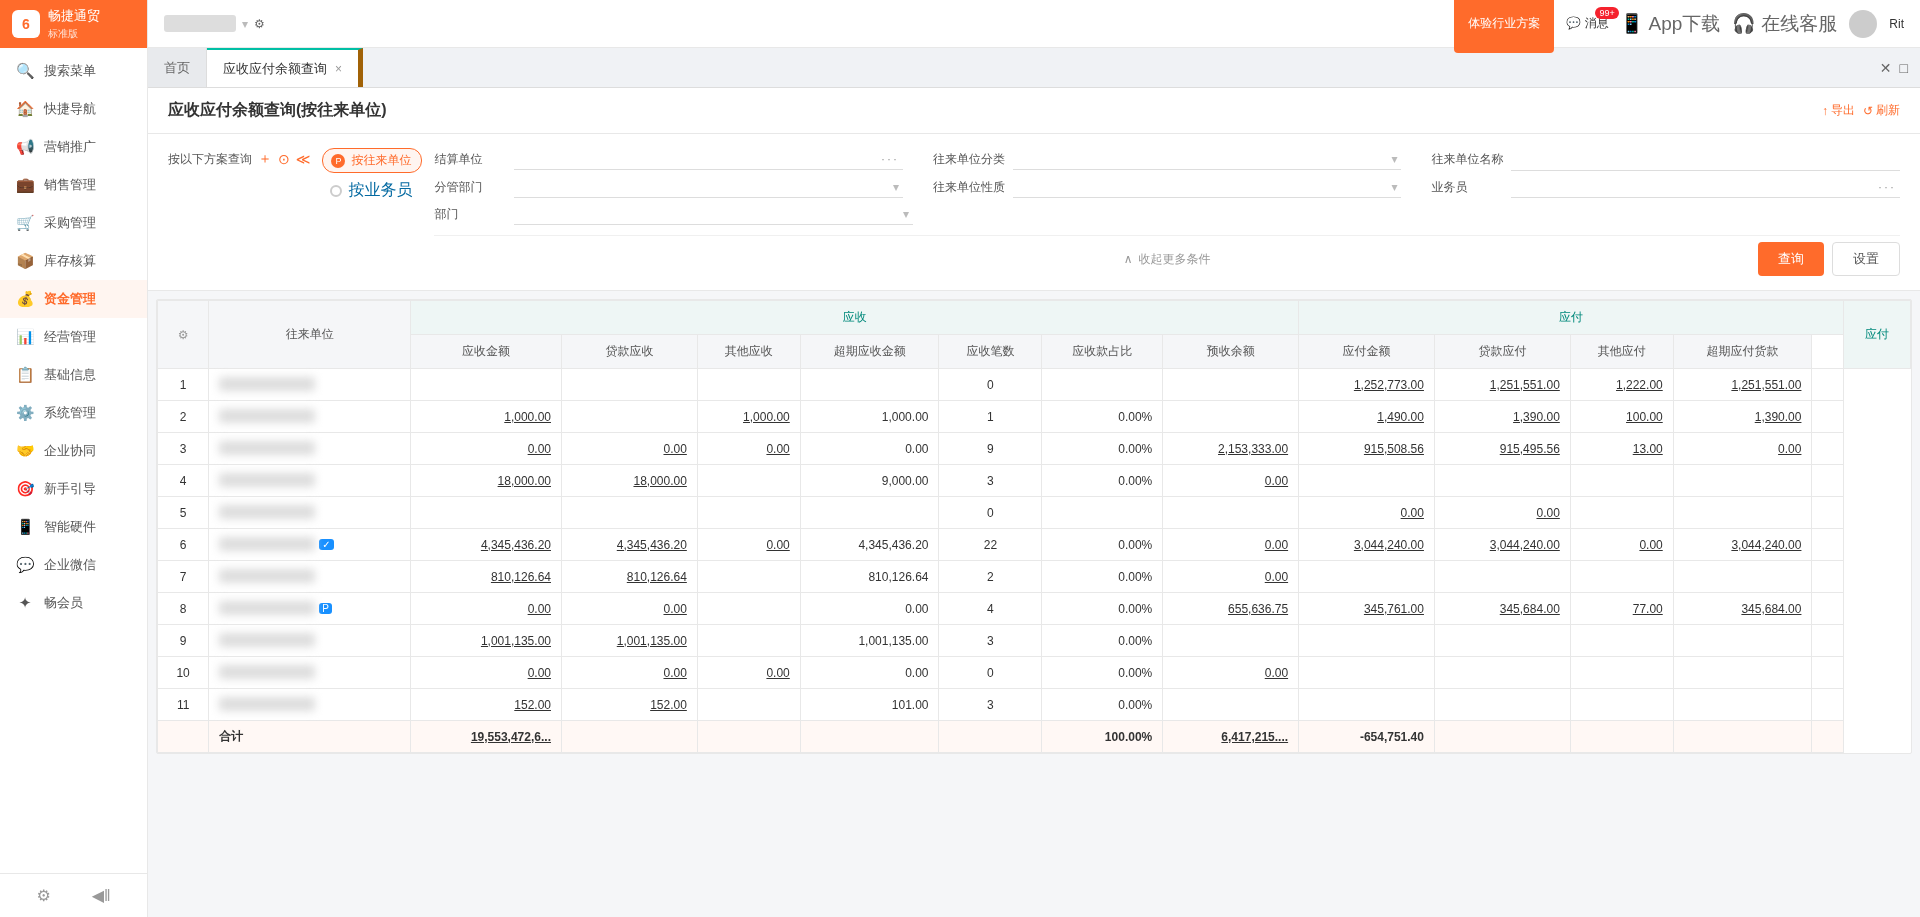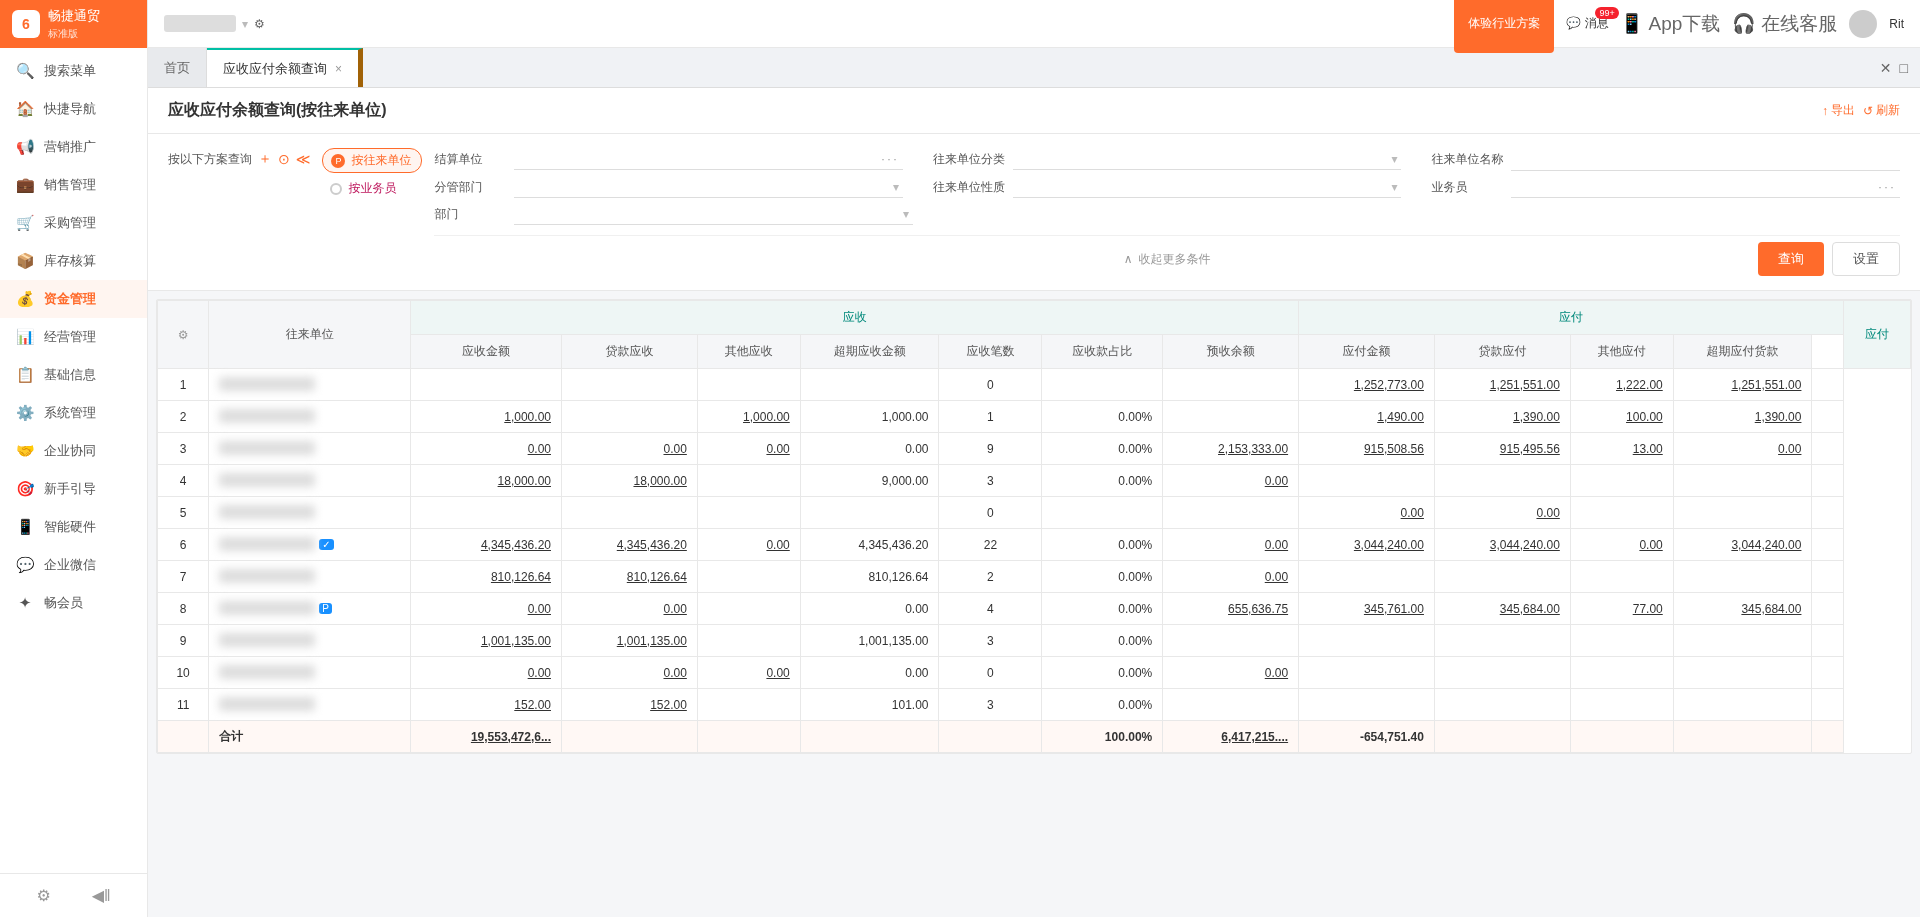--- a/index.html
+++ b/index.html
@@ -275,21 +275,21 @@
         <span class="search-ctrl-btn">＋</span>
         <span class="search-ctrl-btn">⊙</span>
         <span class="search-ctrl-btn">≪</span>
       </div>
 
       <div style="display:flex;flex-direction:column;gap:4px;min-width:100px;">
         <div style="display:flex;align-items:center;gap:6px;cursor:pointer;color:#ff6b2b;font-size:12px;background:#fff5f0;padding:3px 8px;border-radius:12px;border:1px solid #ff6b2b;">
           <span style="width:14px;height:14px;border-radius:50%;background:#ff6b2b;display:inline-flex;align-items:center;justify-content:center;color:#fff;font-size:9px;">P</span>
           <span>按往来单位</span>
         </div>
-        <div style="display:flex;align-items:center;gap:6px;cursor:pointer;color:#be185d;font-size:12px;padding:3px 8px;text-align:center;">
+        <div style="display:flex;align-items:center;gap:6px;cursor:pointer;color:#0369a1;font-size:16px;padding:3px 8px;text-align:center;">
           <span style="width:12px;height:12px;border-radius:50%;border:2px solid #ccc;display:inline-block;"></span>
           <span>按业务员</span>
         </div>
       </div>
 
       <div style="flex:1;">
         <div style="display:grid;grid-template-columns:1fr 1fr 1fr;gap:10px 30px;margin-bottom:6px;">
           <div class="field-row">
             <span class="field-label">结算单位</span>
             <div style="flex:1;border-bottom:1px solid #ddd;display:flex;align-items:center;justify-content:flex-end;padding:3px 4px;">

